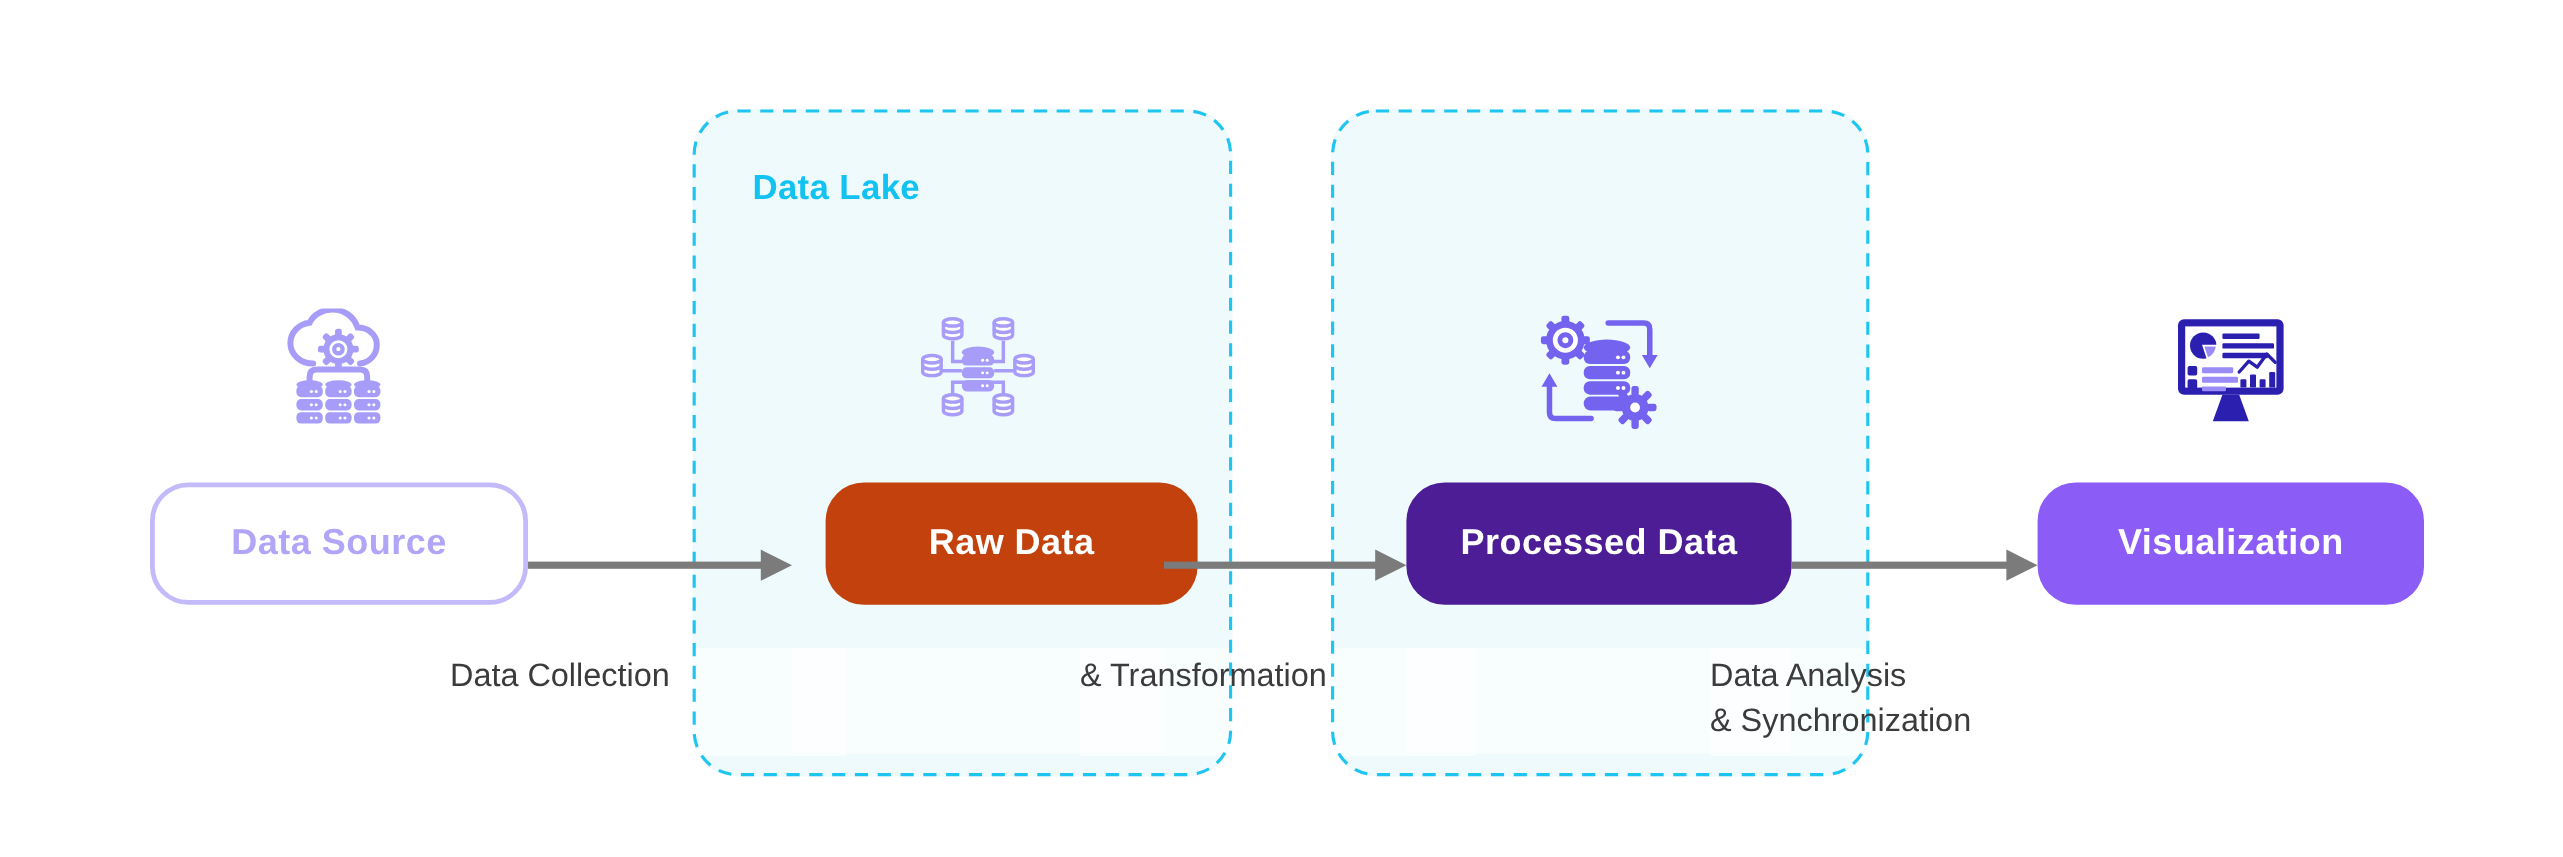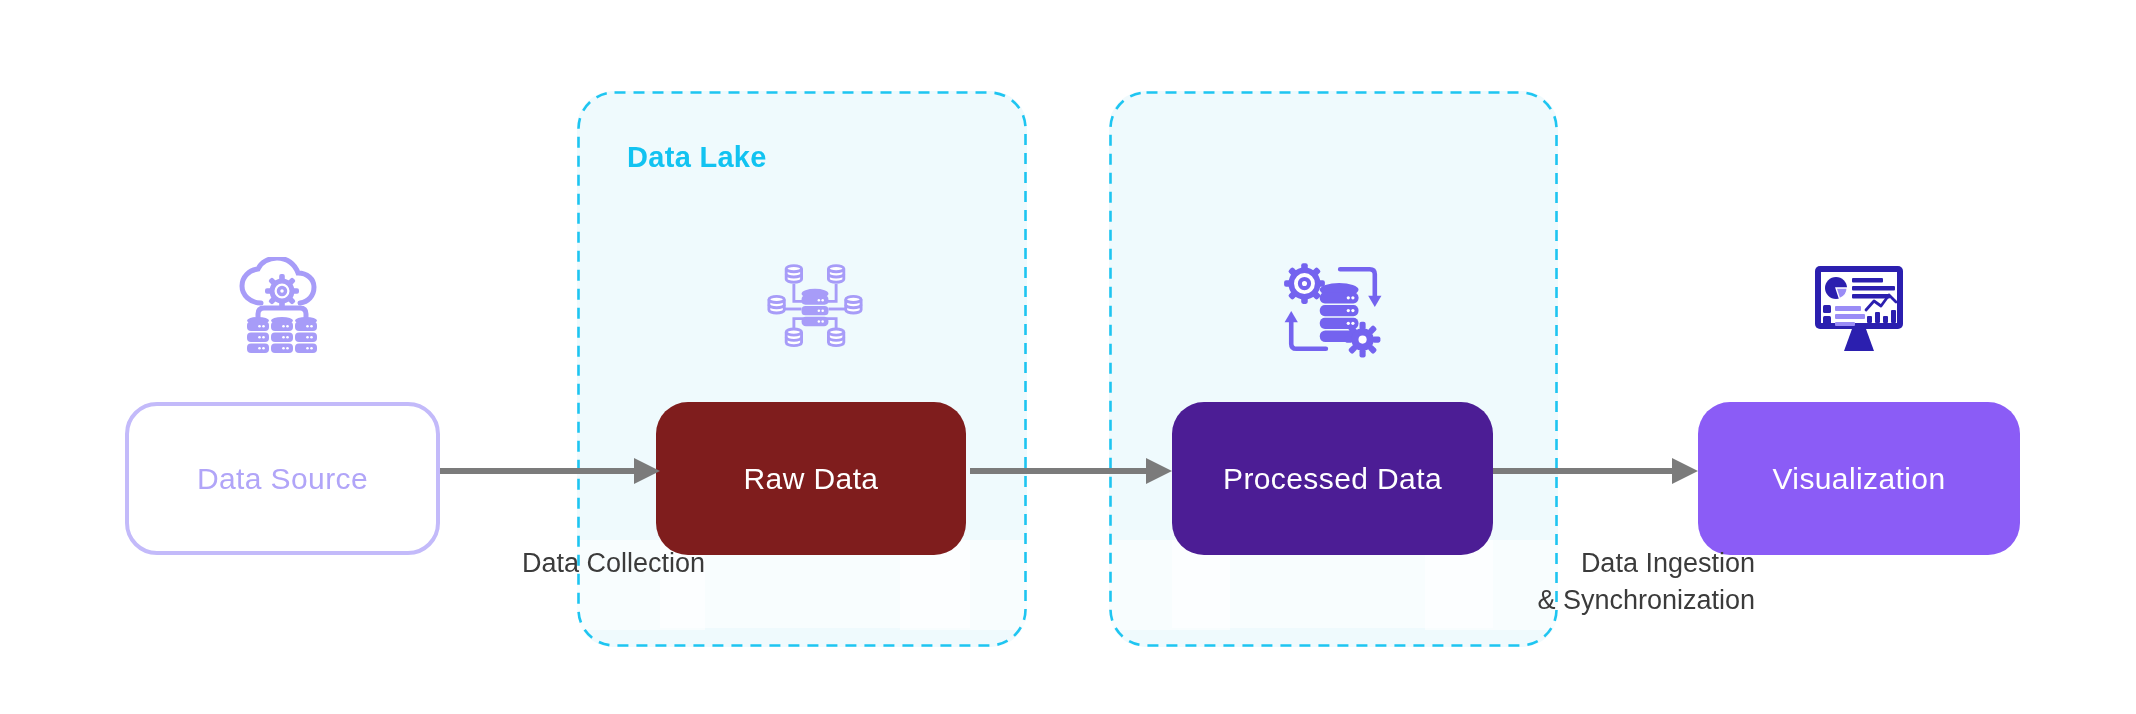--- a/index.html
+++ b/index.html
@@ -18,26 +18,26 @@
   
   .strip{position:absolute;top:500px;height:88px;background:rgba(255,255,255,0.55);z-index:2;}
   .strip.raw{left:660px;width:310px;}
   .strip.processed{left:1172px;width:321px;}
   .edge-bg{position:absolute;top:500px;height:90px;width:330px;background:rgba(255,255,255,0.55);z-index:2;}
   .edge-bg.e1{left:375px;}
   .edge-bg.e2{left:900px;}
   .edge-bg.e3{left:1425px;}
 
   
-  .node{position:absolute;top:362px;height:153px;border-radius:32px;z-index:5;
+  .node{position:absolute;top:362px;height:102px;border-radius:32px;z-index:5;
         display:flex;align-items:center;justify-content:center;
-        font-size:30px;font-weight:normal;letter-spacing:0.4px;}
+        font-size:30px;font-weight:bold;letter-spacing:0.4px;}
   .node.source{left:125px;width:315px;background:#ffffff;border:4px solid #C3BAFA;color:#B1A5F8;
                box-sizing:border-box;}
-  .node.raw{left:656px;width:310px;background:#7f1d1d;color:#ffffff;}
+  .node.raw{left:688px;width:310px;background:#c2410c;color:#ffffff;}
   .node.processed{left:1172px;width:321px;background:#4c1d95;color:#ffffff;}
   .node.viz{left:1698px;width:322px;background:#8b5cf6;color:#ffffff;}
 
   
   .icon-wrap{position:absolute;top:213px;width:110px;height:112px;z-index:4;
              display:flex;align-items:center;justify-content:center;}
   .icon-wrap.i1{left:227px;}
   .icon-wrap.i2{left:760px;}
   .icon-wrap.i3{left:1277px;}
   .icon-wrap.i4{left:1804px;}
@@ -48,21 +48,21 @@
   .arrow-line.a2{left:970px;width:178px;}
   .arrow-line.a3{left:1493px;width:181px;}
   .arrow-head{position:absolute;top:418px;width:0;height:0;z-index:6;
               border-top:13px solid transparent;border-bottom:13px solid transparent;
               border-left:26px solid #7B7B7B;}
   .arrow-head.a1{left:634px;}
   .arrow-head.a2{left:1146px;}
   .arrow-head.a3{left:1672px;}
 
   
-  .edge-label{position:absolute;top:505px;width:330px;z-index:7;text-align:right;
+  .edge-label{position:absolute;top:505px;width:330px;z-index:7;text-align:left;
               color:#3B3B3B;font-size:27px;line-height:37px;}
   .edge-label.e1{left:375px;}
   .edge-label.e2{left:900px;}
   .edge-label.e3{left:1425px;}
 </style>
 </head>
 <body>
 
 <div class="stage">
 
@@ -296,19 +296,20 @@
   <div class="arrow-head a1"></div>
   <div class="arrow-line a2"></div>
   <div class="arrow-head a2"></div>
   <div class="arrow-line a3"></div>
   <div class="arrow-head a3"></div>
 
   <div class="edge-label e1">
     <div>Data Collection</div>
   </div>
   <div class="edge-label e2">
+    <div>&amp; Transformation</div>
   </div>
   <div class="edge-label e3">
-    <div>Data Ingestion</div>
+    <div>Data Analysis</div>
     <div>&amp; Synchronization</div>
   </div>
 
 </div>
 
 </body></html>

